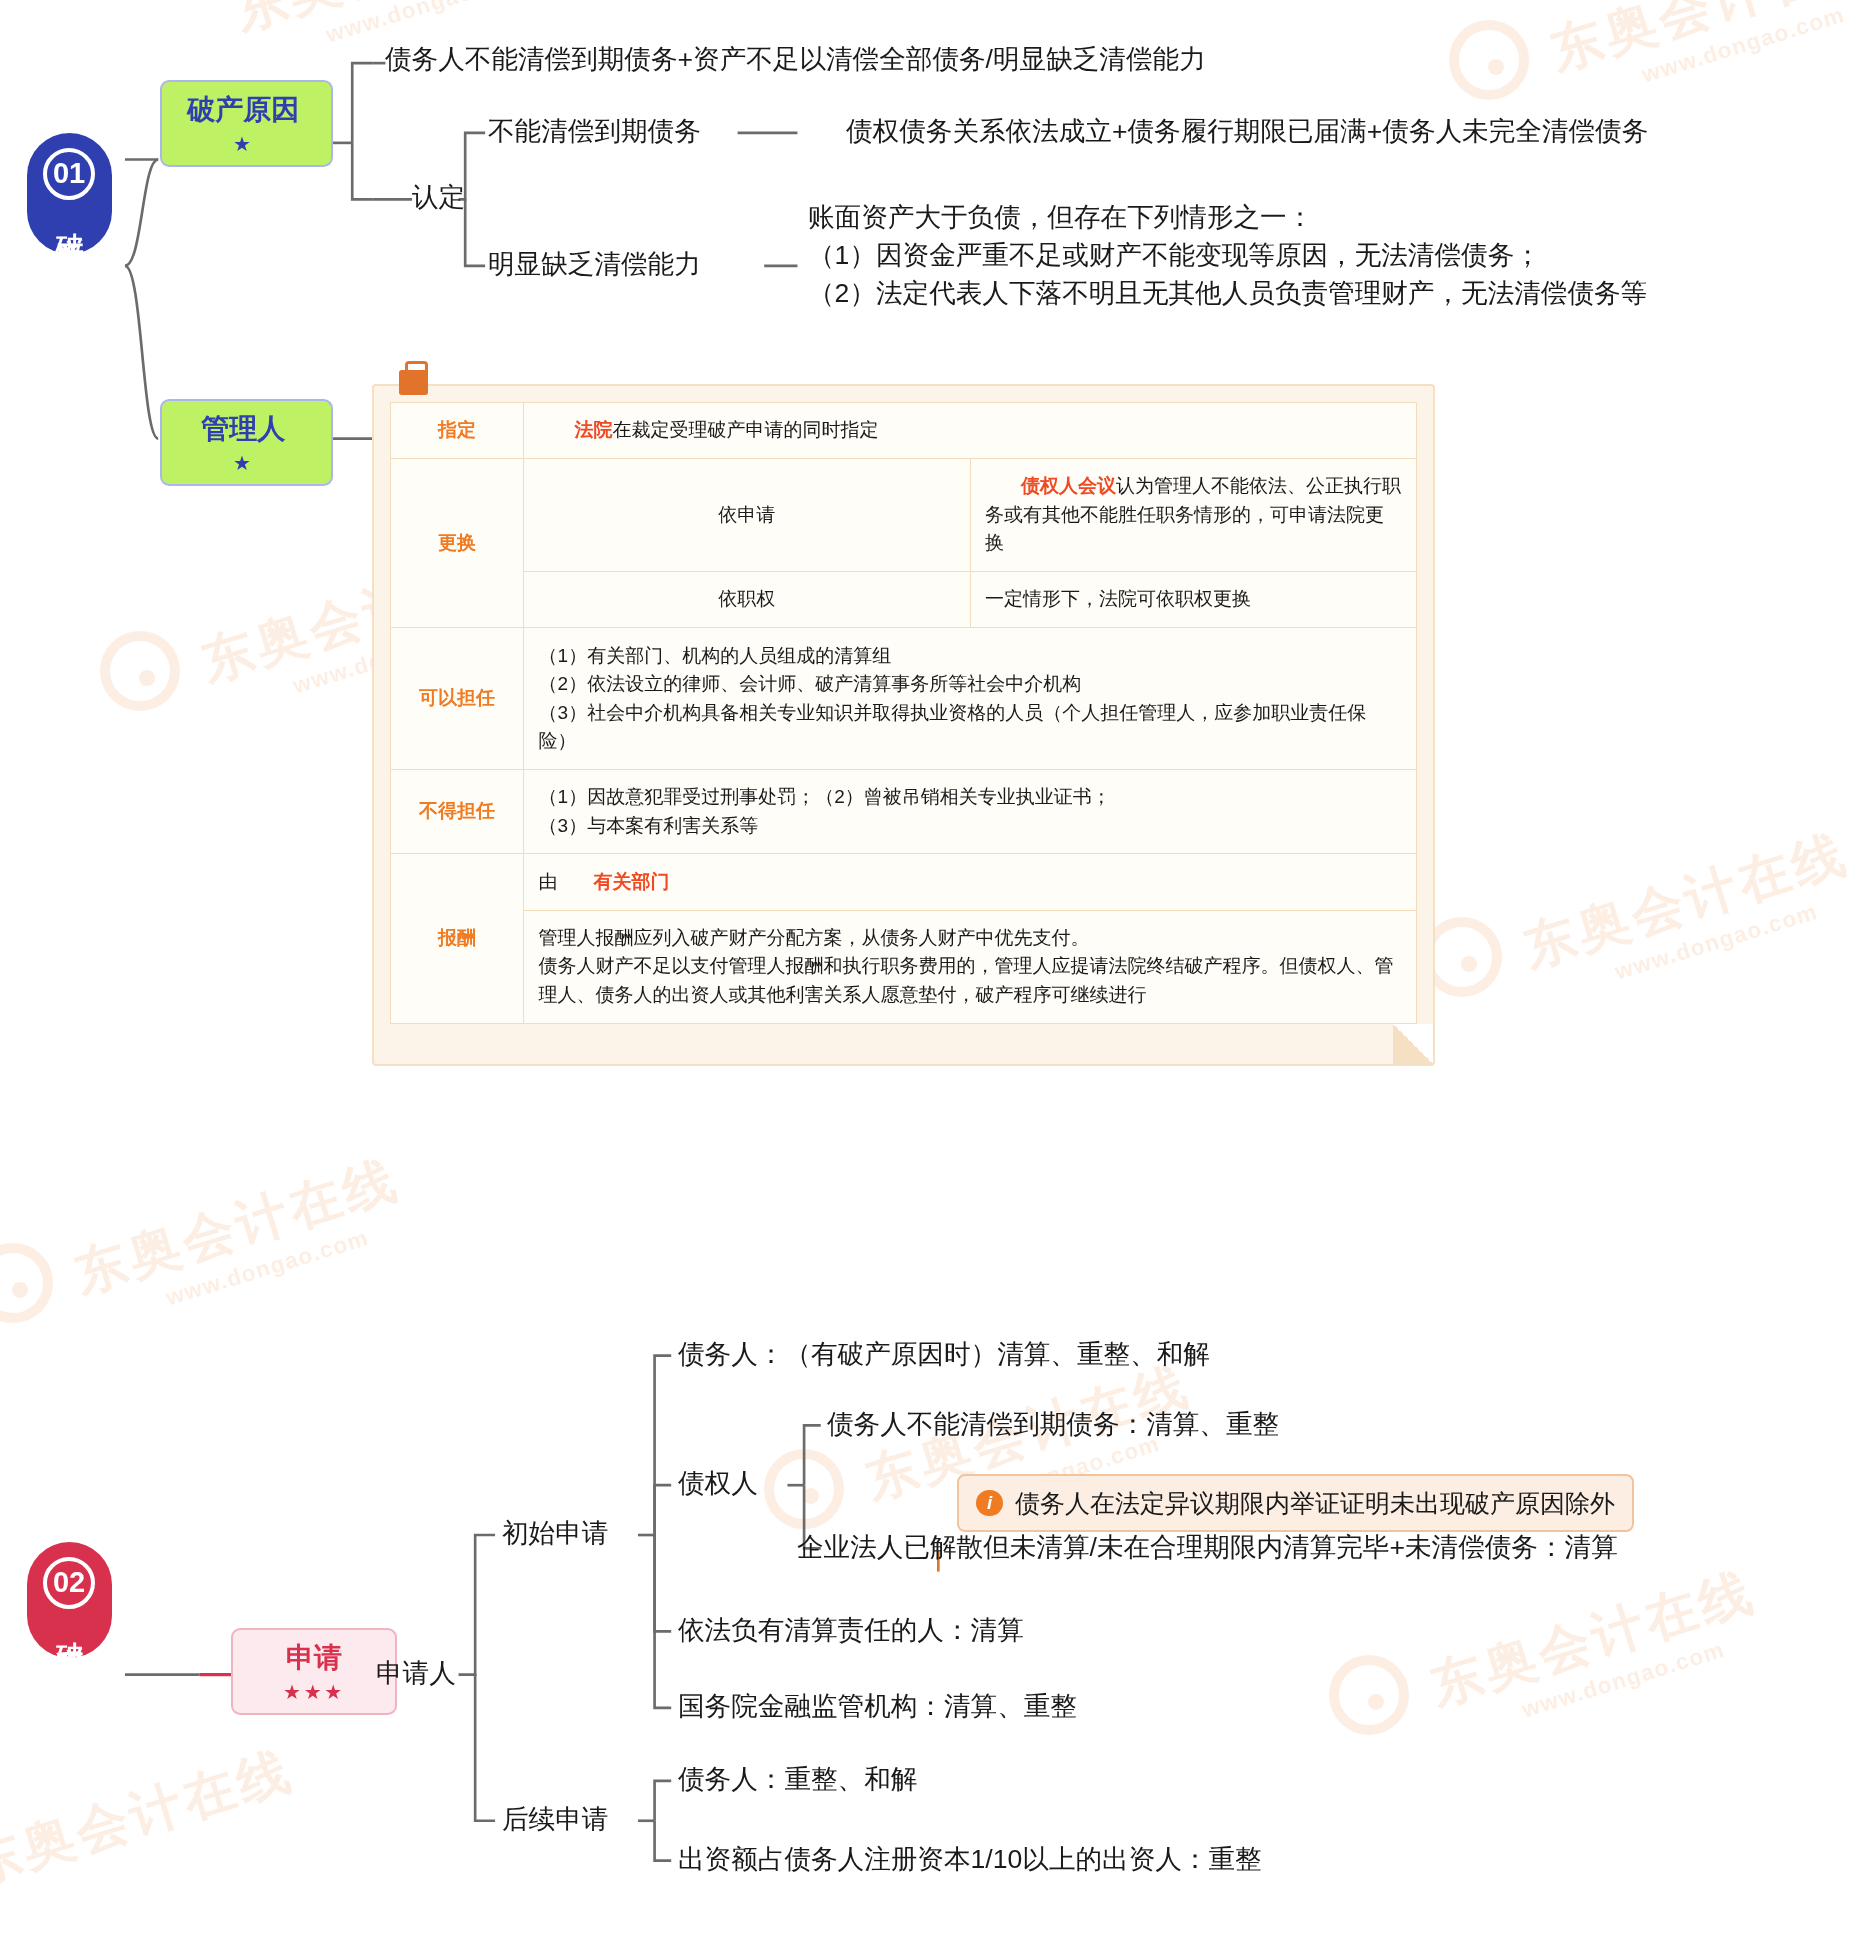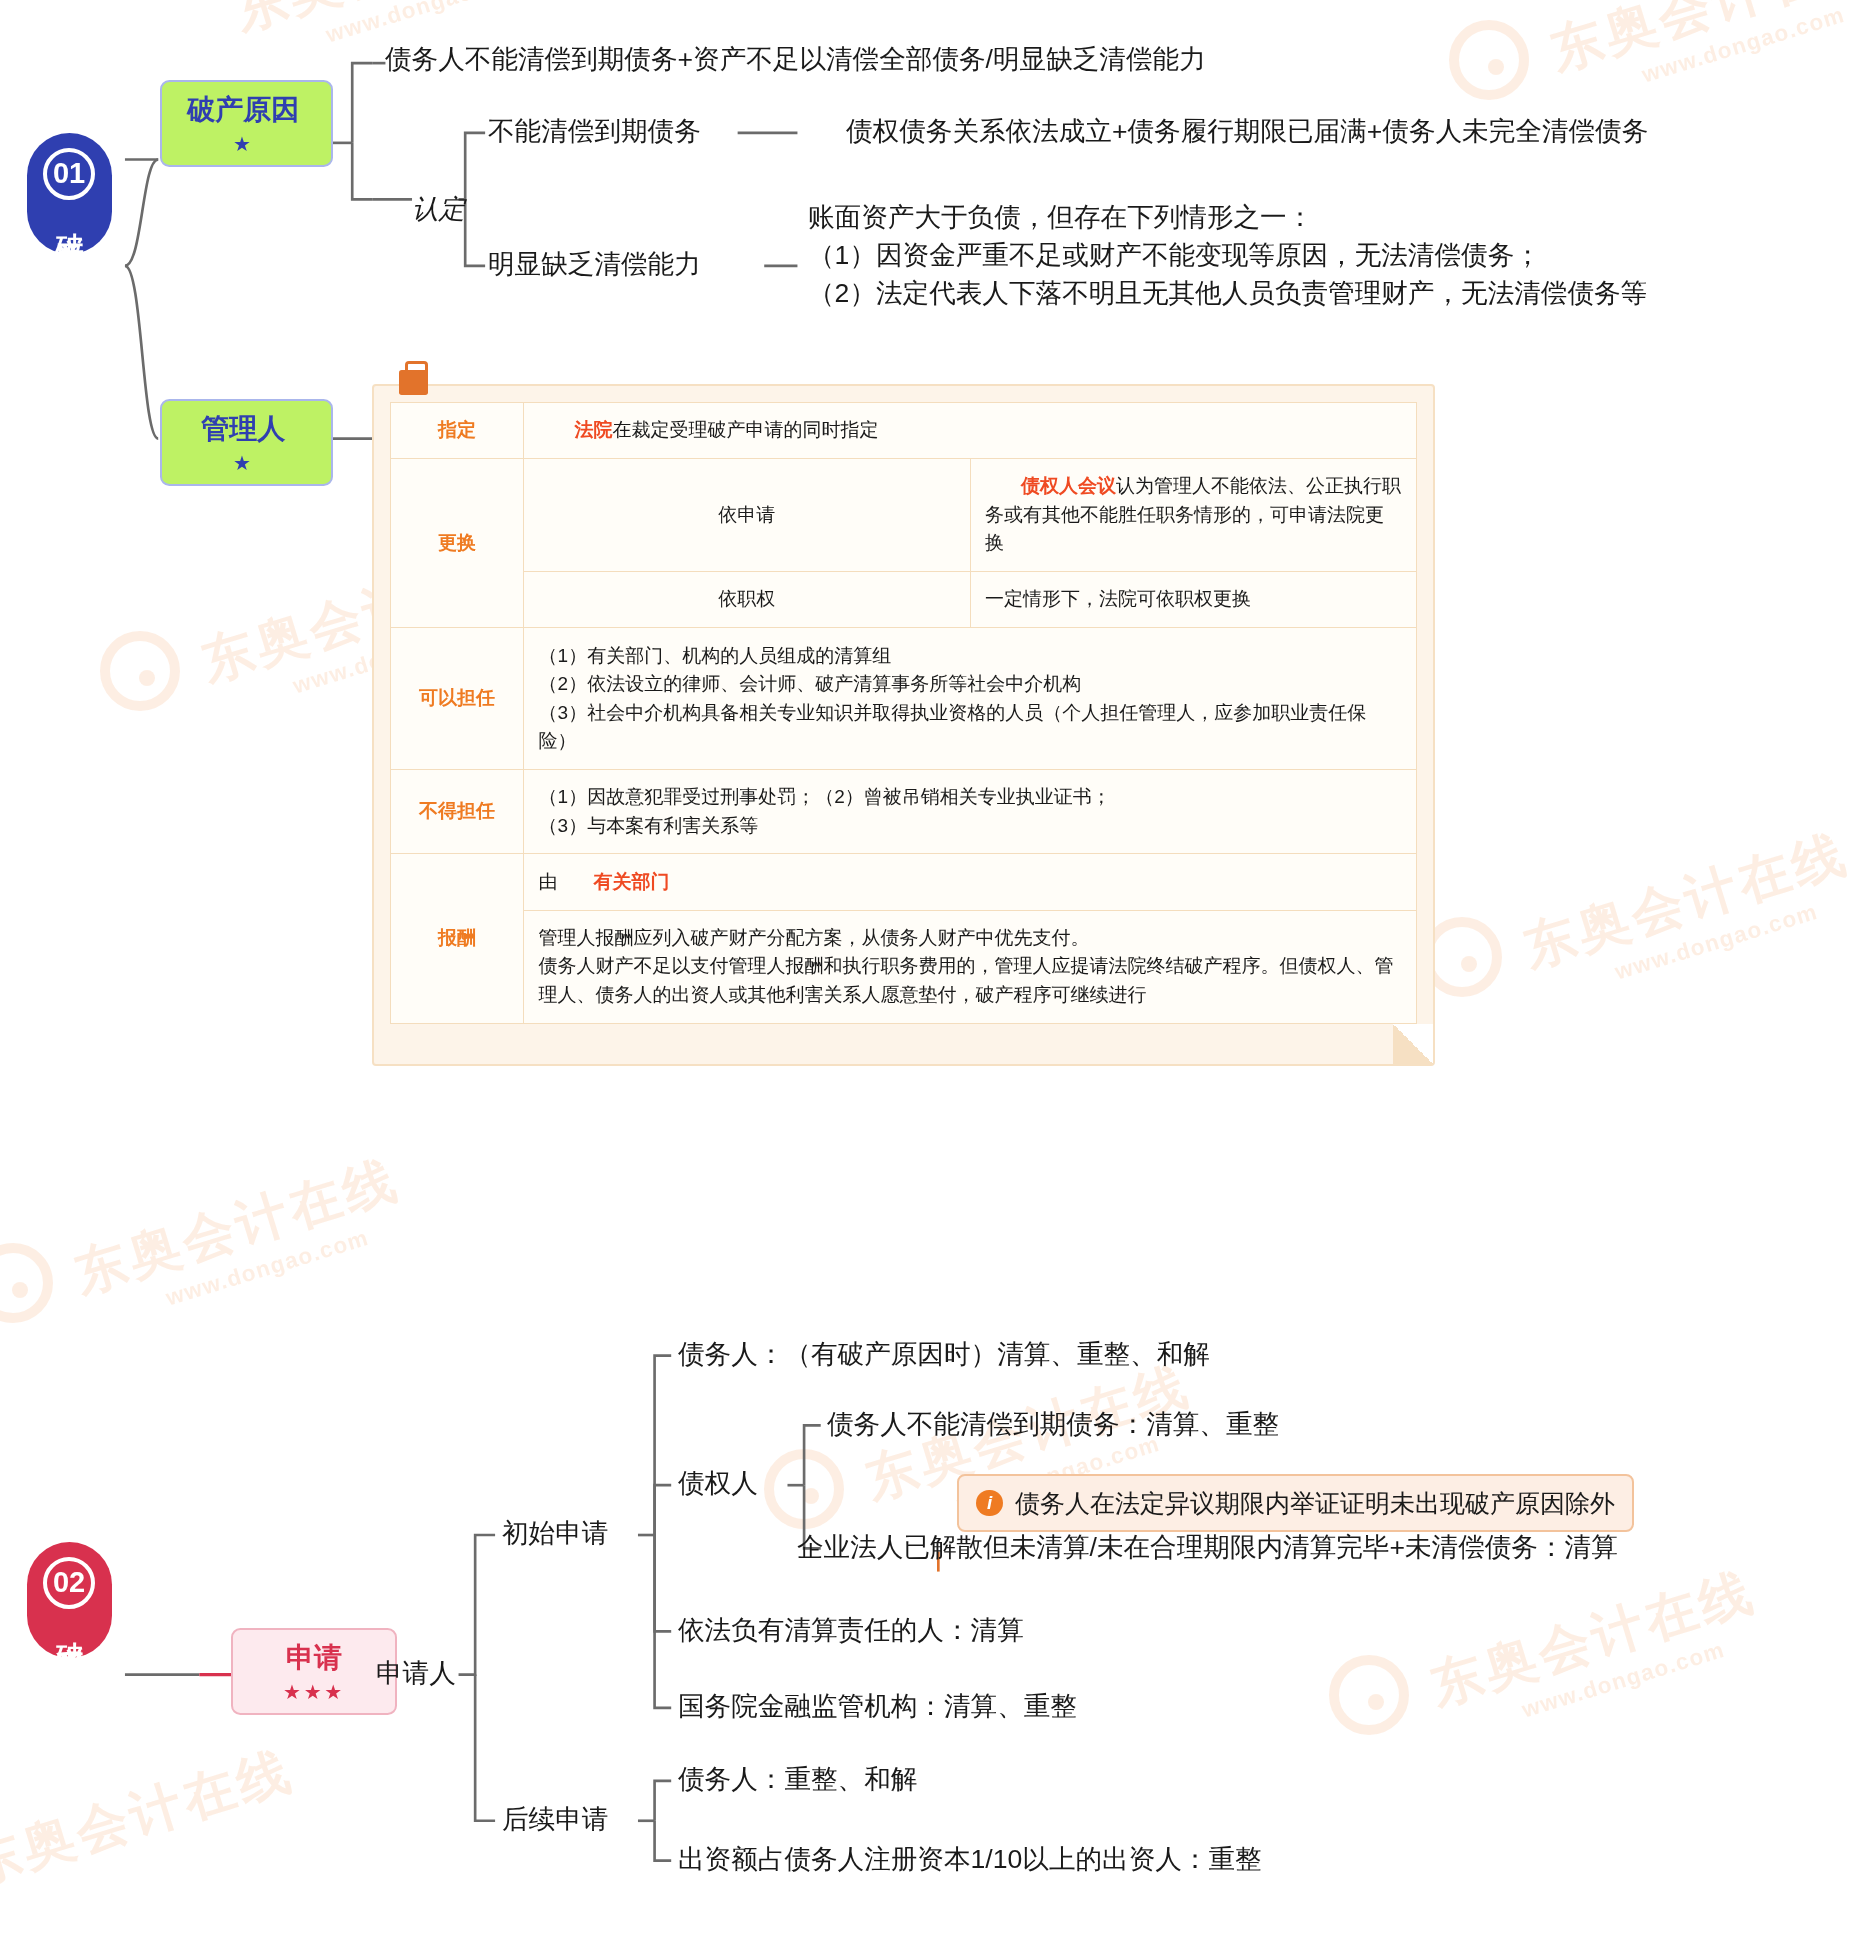--- a/index.html
+++ b/index.html
@@ -265,21 +265,21 @@
   <div class="label">破产原因</div>
   <div class="stars">★</div>
 </div>
 
 <div class="pill blue" style="left:160px; top:399px; width:173px;">
   <div class="label">管理人</div>
   <div class="stars">★</div>
 </div>
 
 <div class="txt" style="left:385px; top:41px;">债务人不能清偿到期债务+资产不足以清偿全部债务/明显缺乏清偿能力</div>
-<div class="txt" style="left:412px; top:191px;font-style:italic;">认定</div>
+<div class="txt" style="left:412px; top:179px;">认定</div>
 <div class="txt" style="left:488px; top:113px;">不能清偿到期债务</div>
 <div class="txt" style="left:836px; top:113px;margin-left:10px;">债权债务关系依法成立+债务履行期限已届满+债务人未完全清偿债务</div>
 <div class="txt" style="left:488px; top:246px;">明显缺乏清偿能力</div>
 <div class="txt wrap" style="left:808px; top:199px; width:1037px;">
   <div>账面资产大于负债，但存在下列情形之一：</div>
   <div>（1）因资金严重不足或财产不能变现等原因，无法清偿债务；</div>
   <div>（2）法定代表人下落不明且无其他人员负责管理财产，无法清偿债务等</div>
 </div>
 
 <div class="card">

